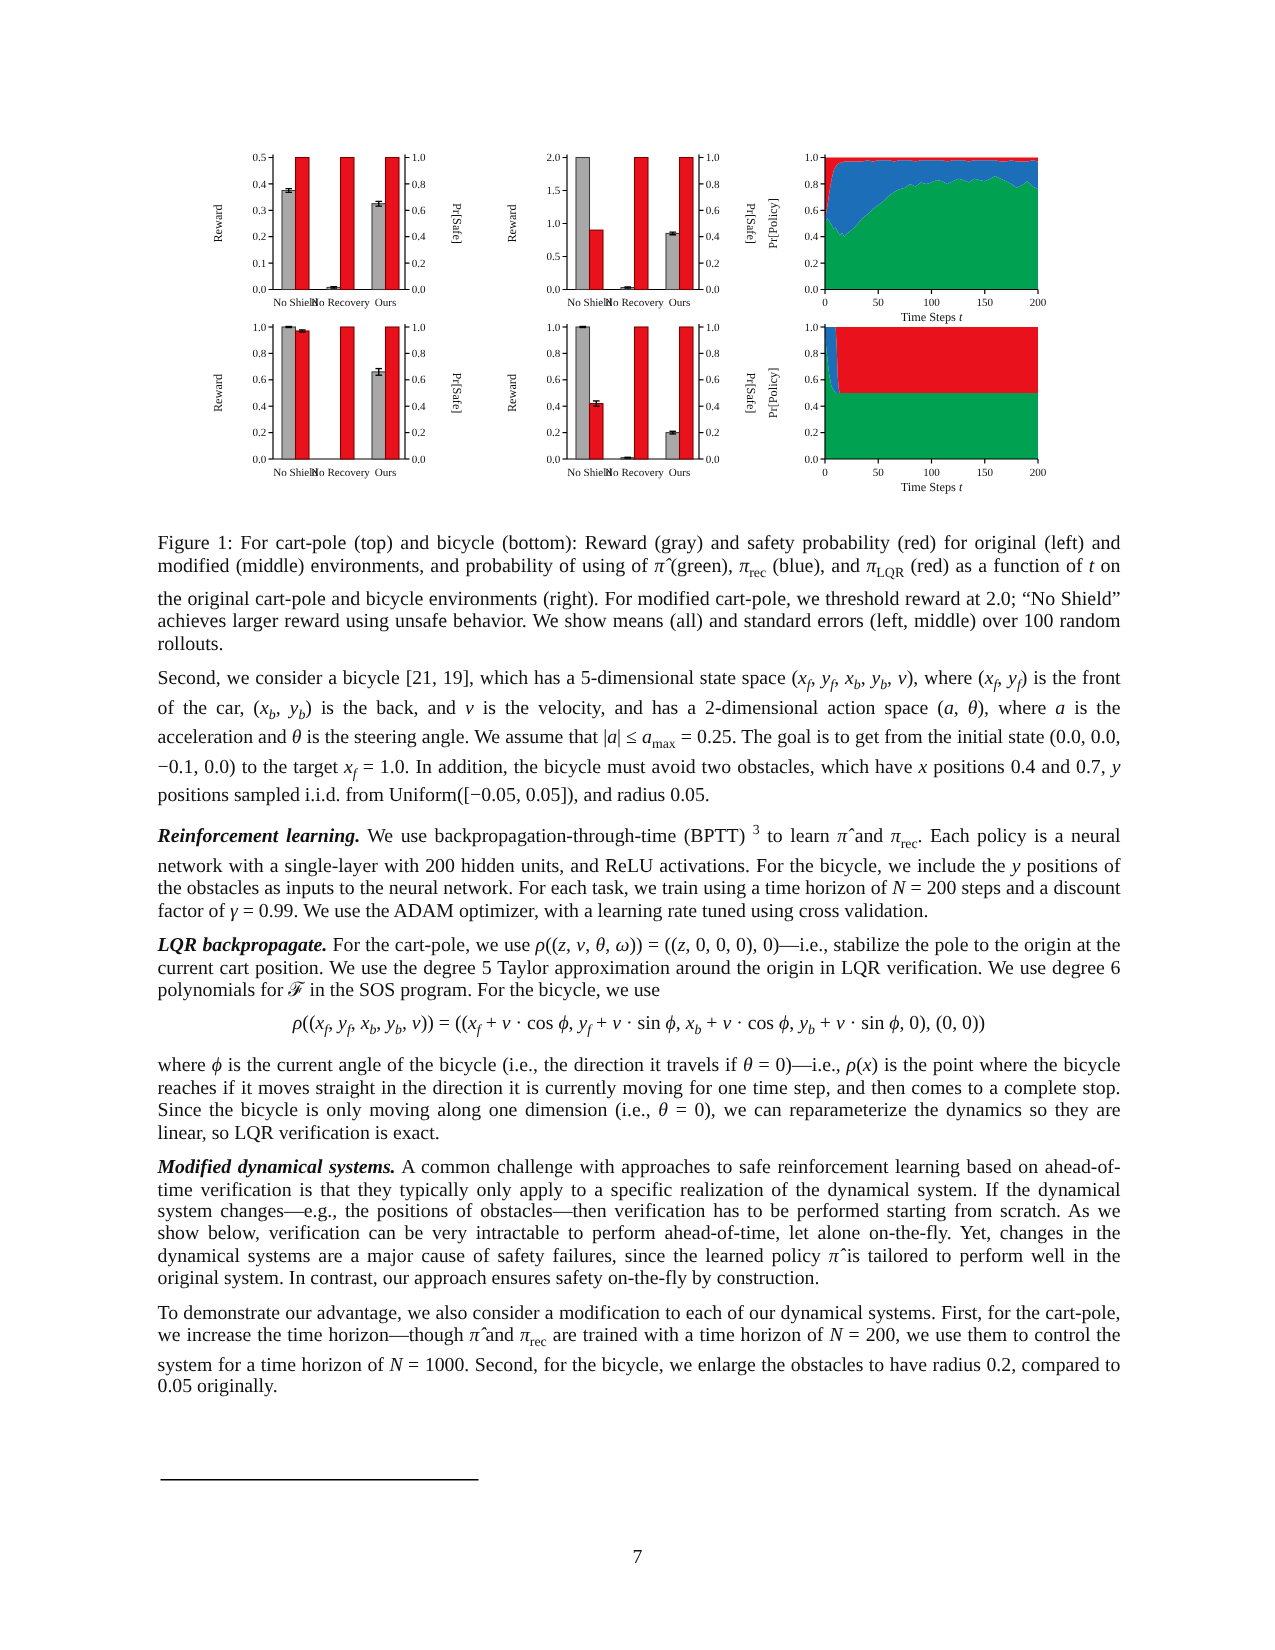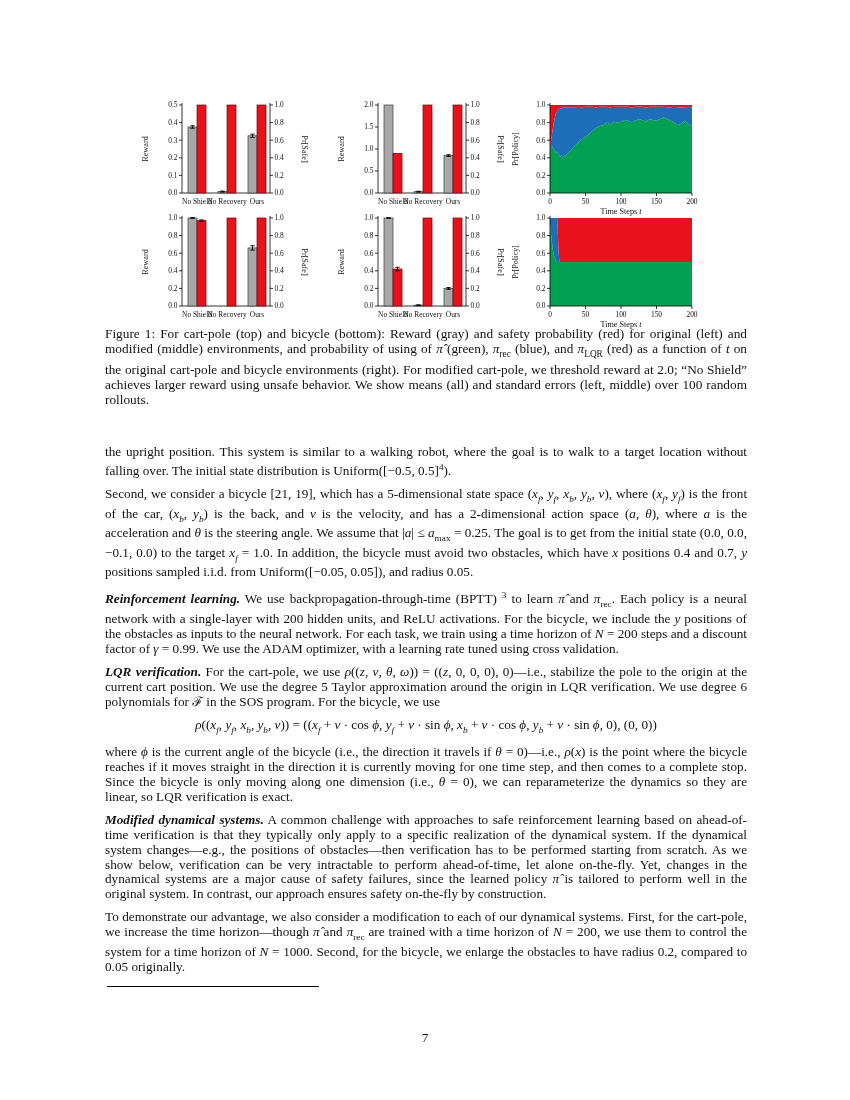--- a/index.html
+++ b/index.html
@@ -5,21 +5,21 @@
   html,body{margin:0;padding:0;background:#e8e8e8;}
   .page{position:relative;width:850px;height:1100px;background:#ffffff;margin:0 auto;
         font-family:"Liberation Serif",serif;color:#111;overflow:hidden;}
   .figure{position:absolute;top:88px;left:0;width:850px;height:252px;}
   .chart{position:absolute;}
   .chart-svg text{font-family:"Liberation Serif",serif;fill:#111;}
   .ax{stroke:#000;stroke-width:0.8;fill:none;}
   .eb{stroke:#000;stroke-width:0.9;}
   .tk{font-size:7.4px;}
   .al{font-size:8.2px;}
-  .caption{position:absolute;top:326px;left:105px;width:642px;font-size:13.3px;
+  .caption{position:absolute;top:354px;left:105px;width:642px;font-size:13.3px;
            line-height:15.2px;text-align:justify;}
   .body-text{position:absolute;top:445px;left:105px;width:642px;font-size:13.2px;
              line-height:14.9px;}
   .para{margin:0 0 8px 0;text-align:justify;}
   .equation{margin:2px 0 8px 0;text-align:center;}
   .lead{font-weight:bold;font-style:italic;}
   .footnote-rule{position:absolute;top:986px;left:107px;width:212px;border-top:1px solid #000;height:0;}
   .footnote{position:absolute;top:992px;left:105px;width:642px;font-size:11.3px;
             line-height:13px;text-indent:46px;}
   .page-number{position:absolute;top:1030px;left:0;width:850px;text-align:center;font-size:13.2px;}
@@ -284,24 +284,23 @@
           <line class="ax" x1="186" y1="98" x2="186" y2="101"></line>
           <text class="tk" x="186" y="109" text-anchor="middle">200</text>
           <text class="al" x="115" y="119" text-anchor="middle">Time Steps <tspan font-style="italic">t</tspan></text>
           <text class="al" transform="translate(12 54) rotate(-90)" text-anchor="middle">Pr[Policy]</text>
         </svg></div>
   </div>
 
   <div class="caption">Figure 1: For cart-pole (top) and bicycle (bottom): Reward (gray) and safety probability (red) for original (left) and modified (middle) environments, and probability of using of <i>π̂</i> (green), <i>π</i><sub>rec</sub> (blue), and <i>π</i><sub>LQR</sub> (red) as a function of <i>t</i> on the original cart-pole and bicycle environments (right). For modified cart-pole, we threshold reward at 2.0; “No Shield” achieves larger reward using unsafe behavior. We show means (all) and standard errors (left, middle) over 100 random rollouts.</div>
 
   <div class="body-text" id="body-text">
-      <p class="para">the upright position. This system is similar to a walking robot, where the goal is to walk to a target location without falling over. The initial state distribution is Uniform([−0.5, 0.5]<sup>4</sup>).</p>
       <p class="para">Second, we consider a bicycle [21, 19], which has a 5-dimensional state space (<i>x<sub>f</sub></i>, <i>y<sub>f</sub></i>, <i>x<sub>b</sub></i>, <i>y<sub>b</sub></i>, <i>v</i>), where (<i>x<sub>f</sub></i>, <i>y<sub>f</sub></i>) is the front of the car, (<i>x<sub>b</sub></i>, <i>y<sub>b</sub></i>) is the back, and <i>v</i> is the velocity, and has a 2-dimensional action space (<i>a</i>, <i>θ</i>), where <i>a</i> is the acceleration and <i>θ</i> is the steering angle. We assume that |<i>a</i>| ≤ <i>a</i><sub>max</sub> = 0.25. The goal is to get from the initial state (0.0, 0.0, −0.1, 0.0) to the target <i>x<sub>f</sub></i> = 1.0. In addition, the bicycle must avoid two obstacles, which have <i>x</i> positions 0.4 and 0.7, <i>y</i> positions sampled i.i.d. from Uniform([−0.05, 0.05]), and radius 0.05.</p>
       <p class="para"><span class="lead">Reinforcement learning.</span> We use backpropagation-through-time (BPTT) <sup>3</sup> to learn <i>π̂</i> and <i>π</i><sub>rec</sub>. Each policy is a neural network with a single-layer with 200 hidden units, and ReLU activations. For the bicycle, we include the <i>y</i> positions of the obstacles as inputs to the neural network. For each task, we train using a time horizon of <i>N</i> = 200 steps and a discount factor of <i>γ</i> = 0.99. We use the ADAM optimizer, with a learning rate tuned using cross validation.</p>
-      <p class="para"><span class="lead">LQR verification.</span> For the cart-pole, we use <i>ρ</i>((<i>z</i>, <i>v</i>, <i>θ</i>, <i>ω</i>)) = ((<i>z</i>, 0, 0, 0), 0)—i.e., stabilize the pole to the origin at the current cart position. We use the degree 5 Taylor approximation around the origin in LQR verification. We use degree 6 polynomials for ℱ in the SOS program. For the bicycle, we use</p>
+      <p class="para"><span class="lead">LQR backpropagate.</span> For the cart-pole, we use <i>ρ</i>((<i>z</i>, <i>v</i>, <i>θ</i>, <i>ω</i>)) = ((<i>z</i>, 0, 0, 0), 0)—i.e., stabilize the pole to the origin at the current cart position. We use the degree 5 Taylor approximation around the origin in LQR verification. We use degree 6 polynomials for ℱ in the SOS program. For the bicycle, we use</p>
       <p class="equation"><i>ρ</i>((<i>x<sub>f</sub></i>, <i>y<sub>f</sub></i>, <i>x<sub>b</sub></i>, <i>y<sub>b</sub></i>, <i>v</i>)) = ((<i>x<sub>f</sub></i> + <i>v</i> · cos <i>ϕ</i>, <i>y<sub>f</sub></i> + <i>v</i> · sin <i>ϕ</i>, <i>x<sub>b</sub></i> + <i>v</i> · cos <i>ϕ</i>, <i>y<sub>b</sub></i> + <i>v</i> · sin <i>ϕ</i>, 0), (0, 0))</p>
       <p class="para">where <i>ϕ</i> is the current angle of the bicycle (i.e., the direction it travels if <i>θ</i> = 0)—i.e., <i>ρ</i>(<i>x</i>) is the point where the bicycle reaches if it moves straight in the direction it is currently moving for one time step, and then comes to a complete stop. Since the bicycle is only moving along one dimension (i.e., <i>θ</i> = 0), we can reparameterize the dynamics so they are linear, so LQR verification is exact.</p>
       <p class="para"><span class="lead">Modified dynamical systems.</span> A common challenge with approaches to safe reinforcement learning based on ahead-of-time verification is that they typically only apply to a specific realization of the dynamical system. If the dynamical system changes—e.g., the positions of obstacles—then verification has to be performed starting from scratch. As we show below, verification can be very intractable to perform ahead-of-time, let alone on-the-fly. Yet, changes in the dynamical systems are a major cause of safety failures, since the learned policy <i>π̂</i> is tailored to perform well in the original system. In contrast, our approach ensures safety on-the-fly by construction.</p>
       <p class="para">To demonstrate our advantage, we also consider a modification to each of our dynamical systems. First, for the cart-pole, we increase the time horizon—though <i>π̂</i> and <i>π</i><sub>rec</sub> are trained with a time horizon of <i>N</i> = 200, we use them to control the system for a time horizon of <i>N</i> = 1000. Second, for the bicycle, we enlarge the obstacles to have radius 0.2, compared to 0.05 originally.</p>
     </div>
 
   <div class="footnote-rule"></div>
 
   <div class="page-number">7</div>
 

